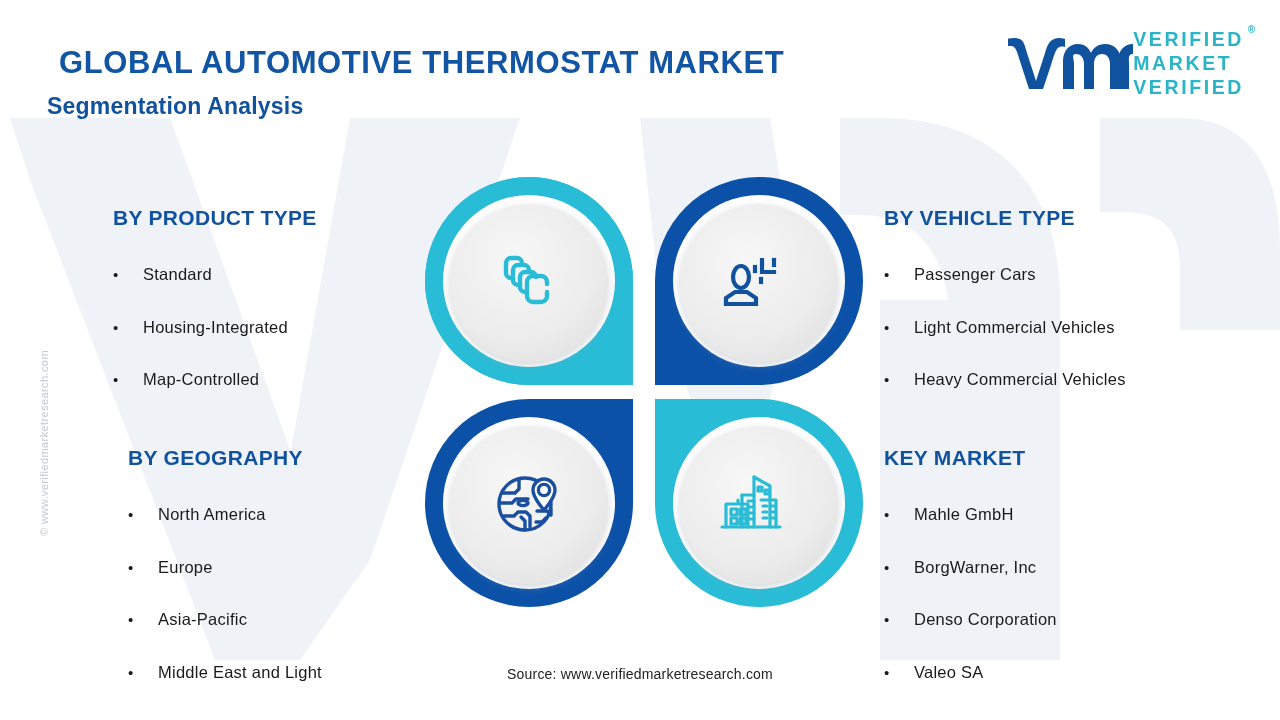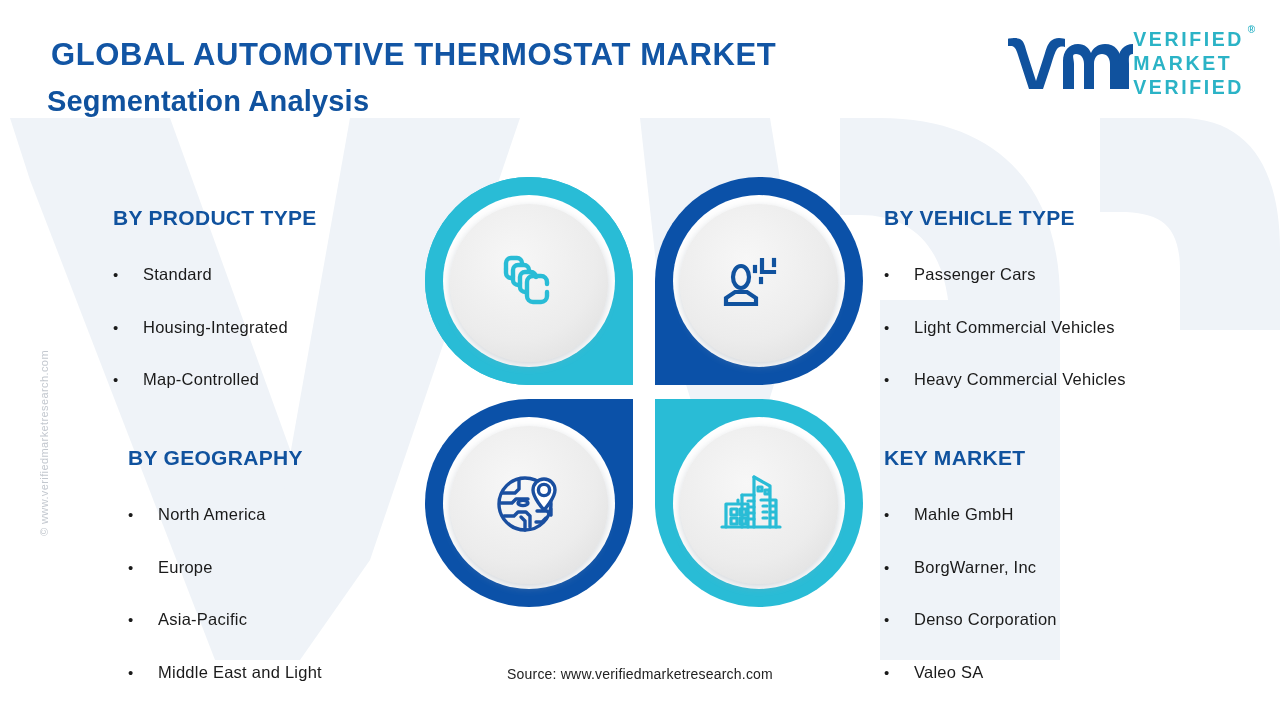--- a/index.html
+++ b/index.html
@@ -33,25 +33,25 @@
     top: 34px;
     z-index: 5;
   }
   .title {
     font-size: 31px;
     font-weight: 700;
     letter-spacing: 0.6px;
     color: #1255A4;
     white-space: nowrap;
     line-height: 1.1;
-    margin: 4px;
+    margin: 12px;
   }
   .subtitle {
     margin-top: 14px;
-    font-size: 29px;
+    font-size: 23px;
     font-weight: 700;
     color: #10529E;
     letter-spacing: 0.2px;
     line-height: 1.1;
   }
 
   
   .logo {
     position: absolute;
     right: 36px;

